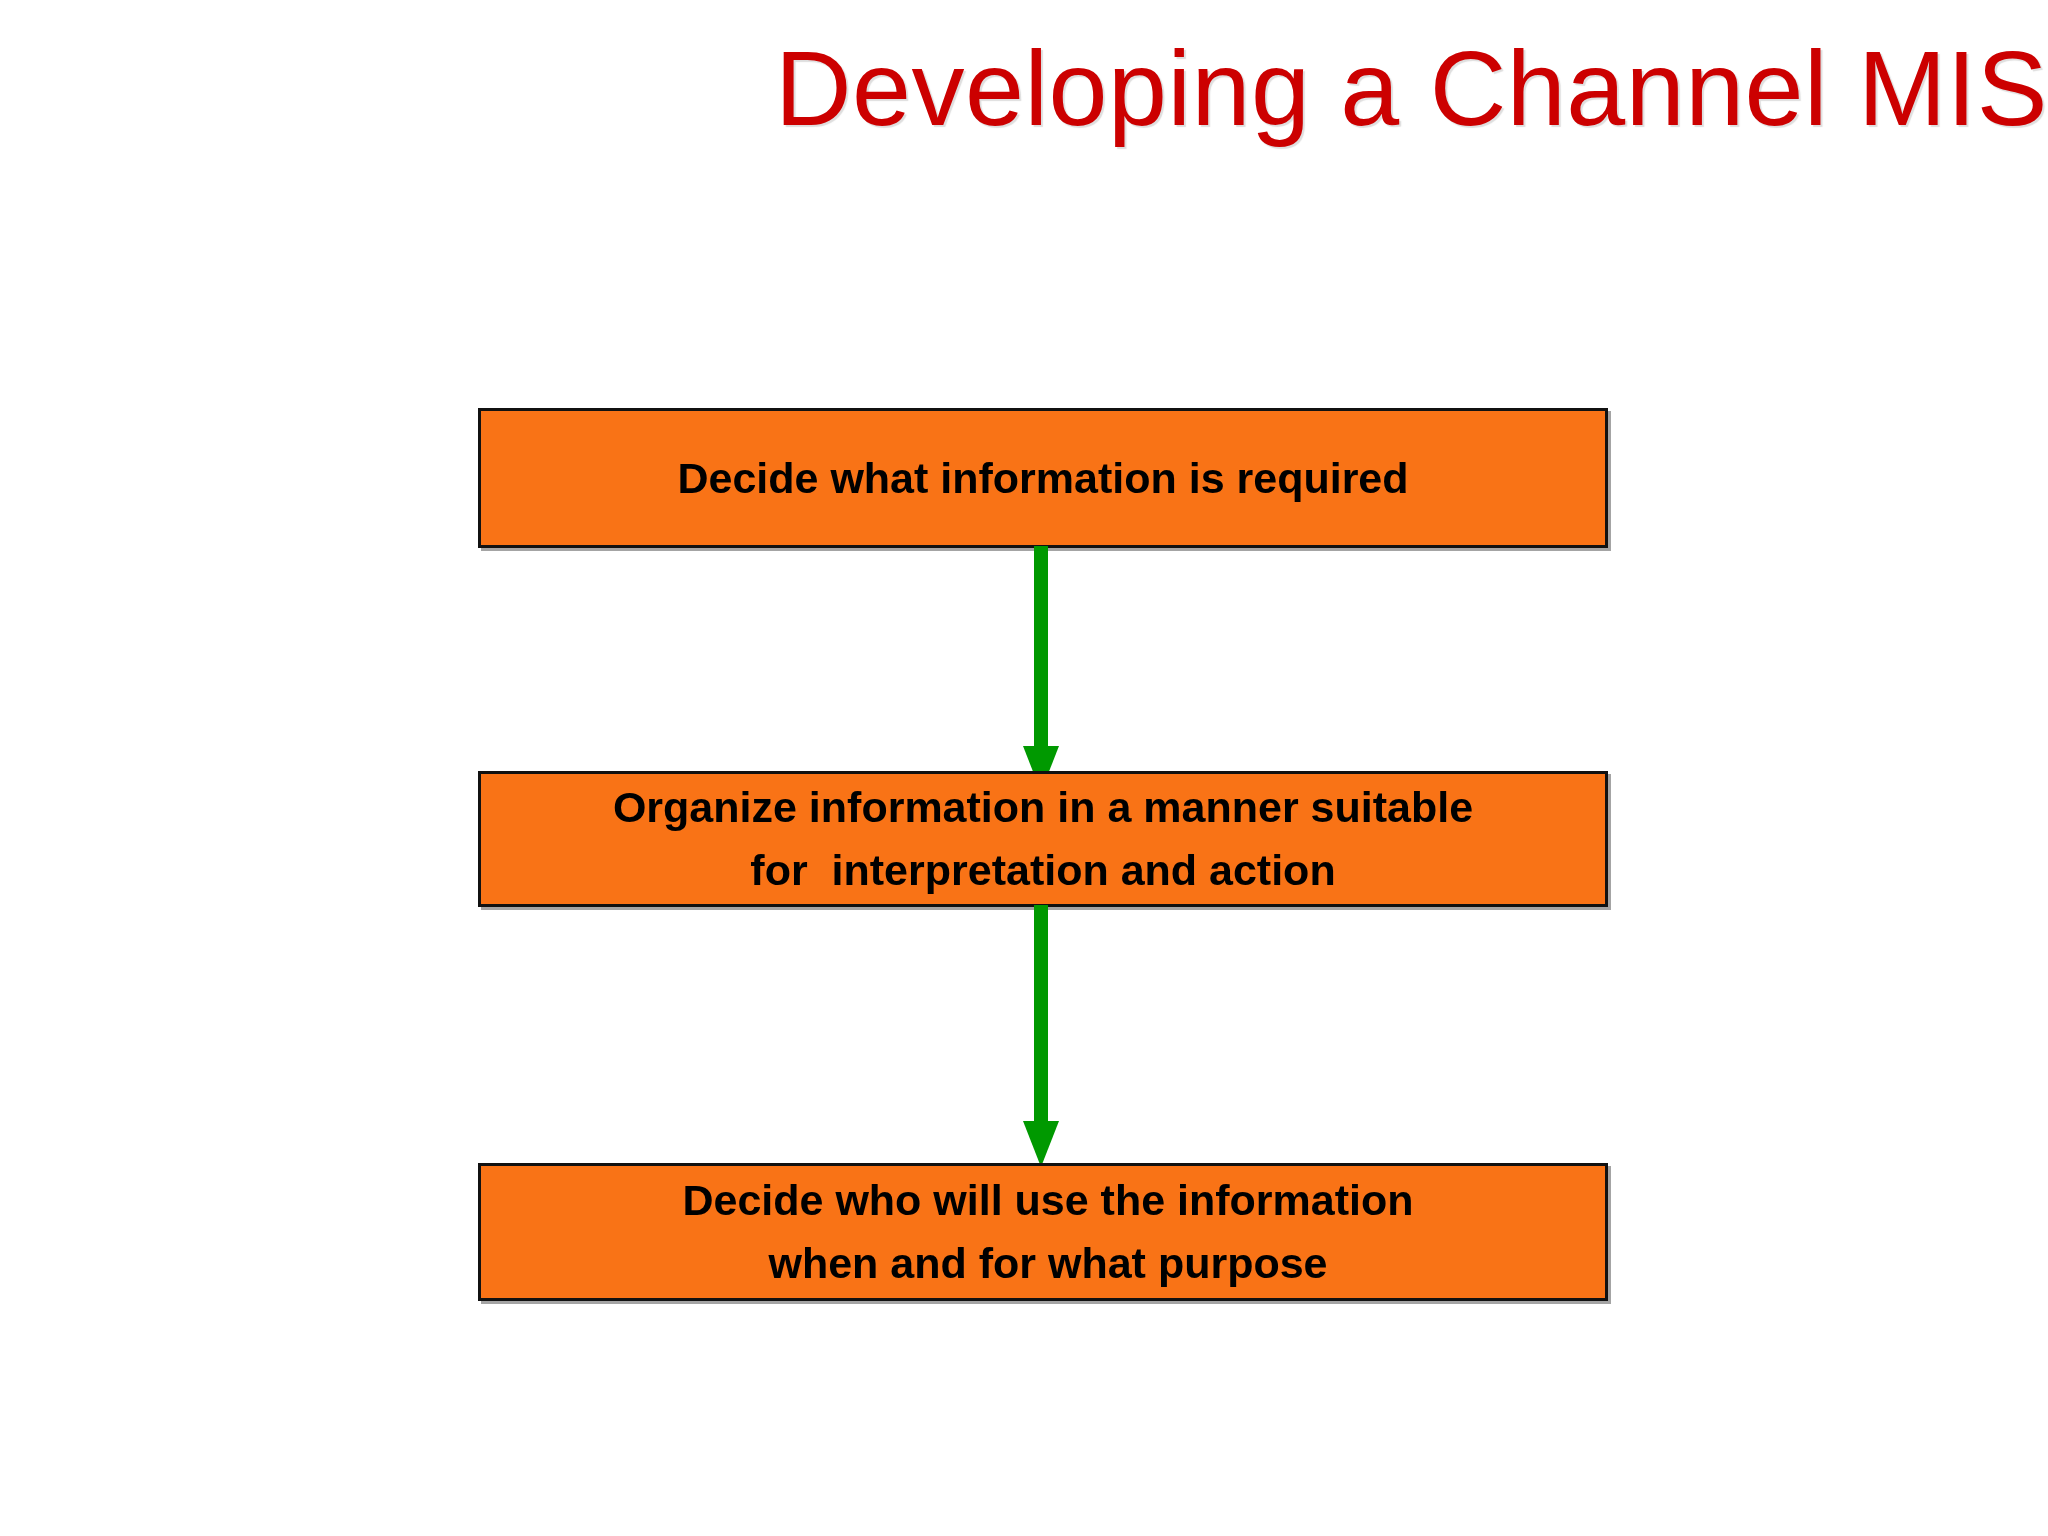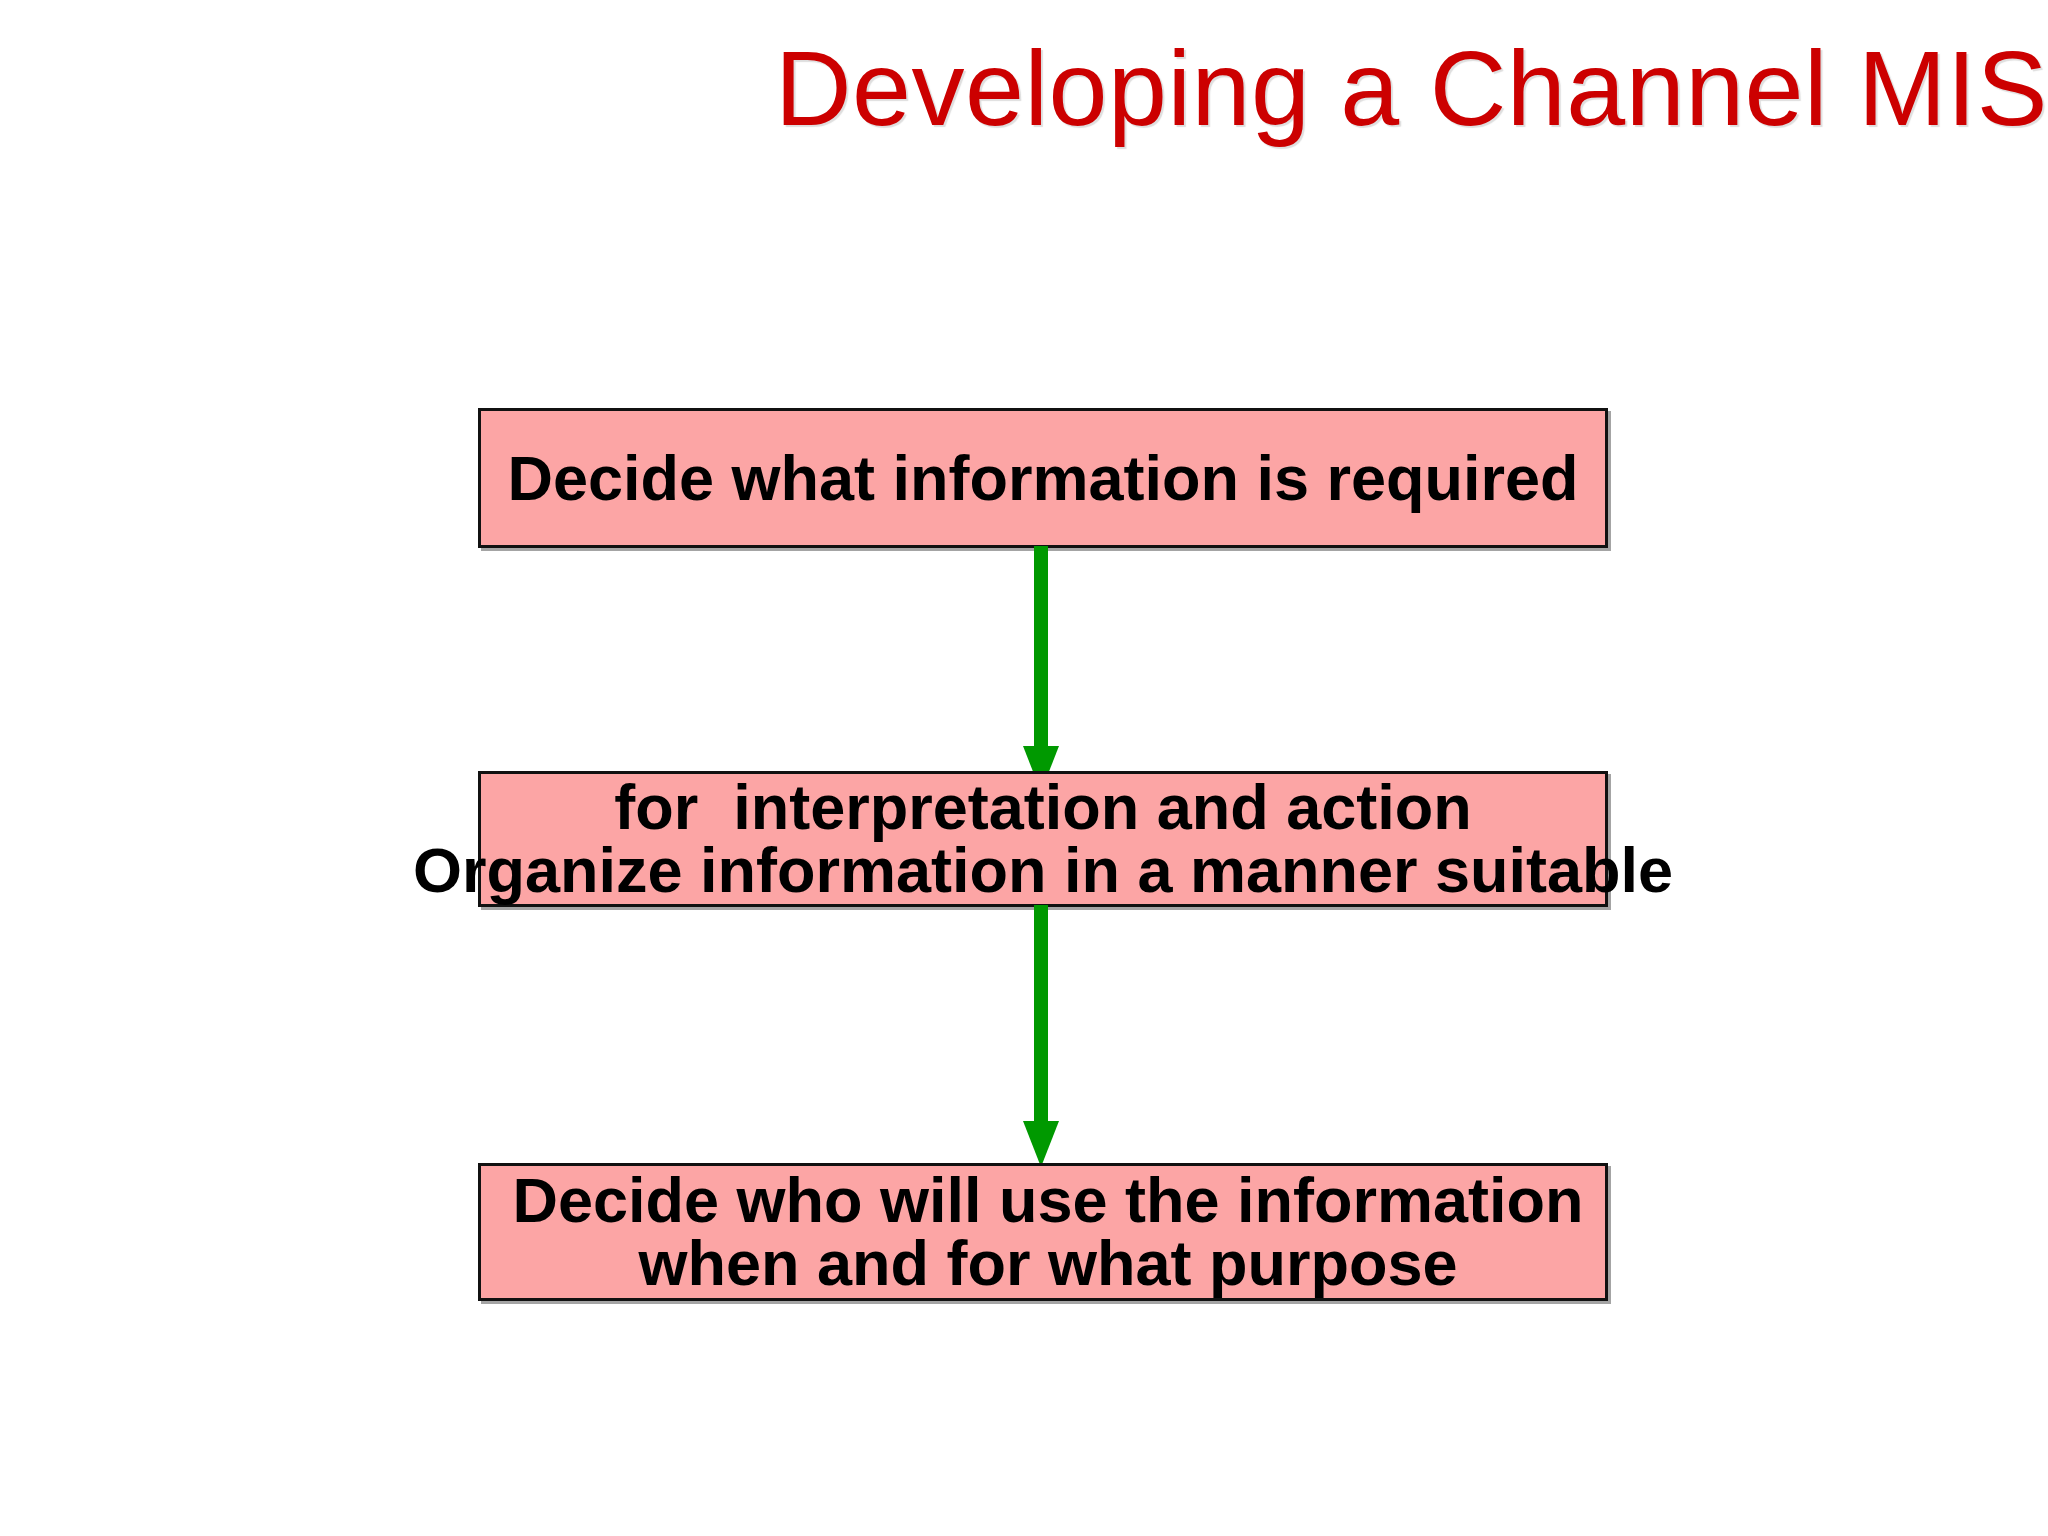--- a/index.html
+++ b/index.html
@@ -34,33 +34,33 @@
     font-size: 106px;
     line-height: 120px;
     letter-spacing: 0.5px;
     white-space: nowrap;
     text-shadow: 2px 2px 1px rgba(160,160,160,0.35);
   }
 
   
   .flow-box {
     position: absolute;
-    background: #fca5a5;
+    background: #f97316;
     border: 3px solid #111111;
     box-sizing: border-box;
     box-shadow: 3px 3px 0 rgba(90,90,90,0.55);
     display: flex;
     flex-direction: column;
     align-items: center;
     justify-content: center;
     text-align: center;
     color: #000000;
     font-family: "Liberation Sans", sans-serif;
     font-weight: bold;
-    font-size: 63px;
+    font-size: 43px;
     line-height: 63px;
   }
 
   #box-1 {
     left: 478px;
     top: 408px;
     width: 1130px;
     height: 140px;
   }
 
@@ -116,22 +116,22 @@
   </div>
 
   <div class="arrow" id="arrow-1">
     <svg viewBox="0 0 72 246" preserveAspectRatio="none">
       <rect x="26" y="0" width="14" height="212" fill="#009900"></rect>
       <polygon points="15,200 51,200 33,246" fill="#009900"></polygon>
     </svg>
   </div>
 
   <div class="flow-box" id="box-2">
+    <span class="box-line">Organize information in a manner suitable</span>
     <span class="box-line">for  interpretation and action</span>
-    <span class="box-line">Organize information in a manner suitable</span>
   </div>
 
   <div class="arrow" id="arrow-2">
     <svg viewBox="0 0 72 262" preserveAspectRatio="none">
       <rect x="26" y="0" width="14" height="228" fill="#009900"></rect>
       <polygon points="15,216 51,216 33,262" fill="#009900"></polygon>
     </svg>
   </div>
 
   <div class="flow-box" id="box-3">

